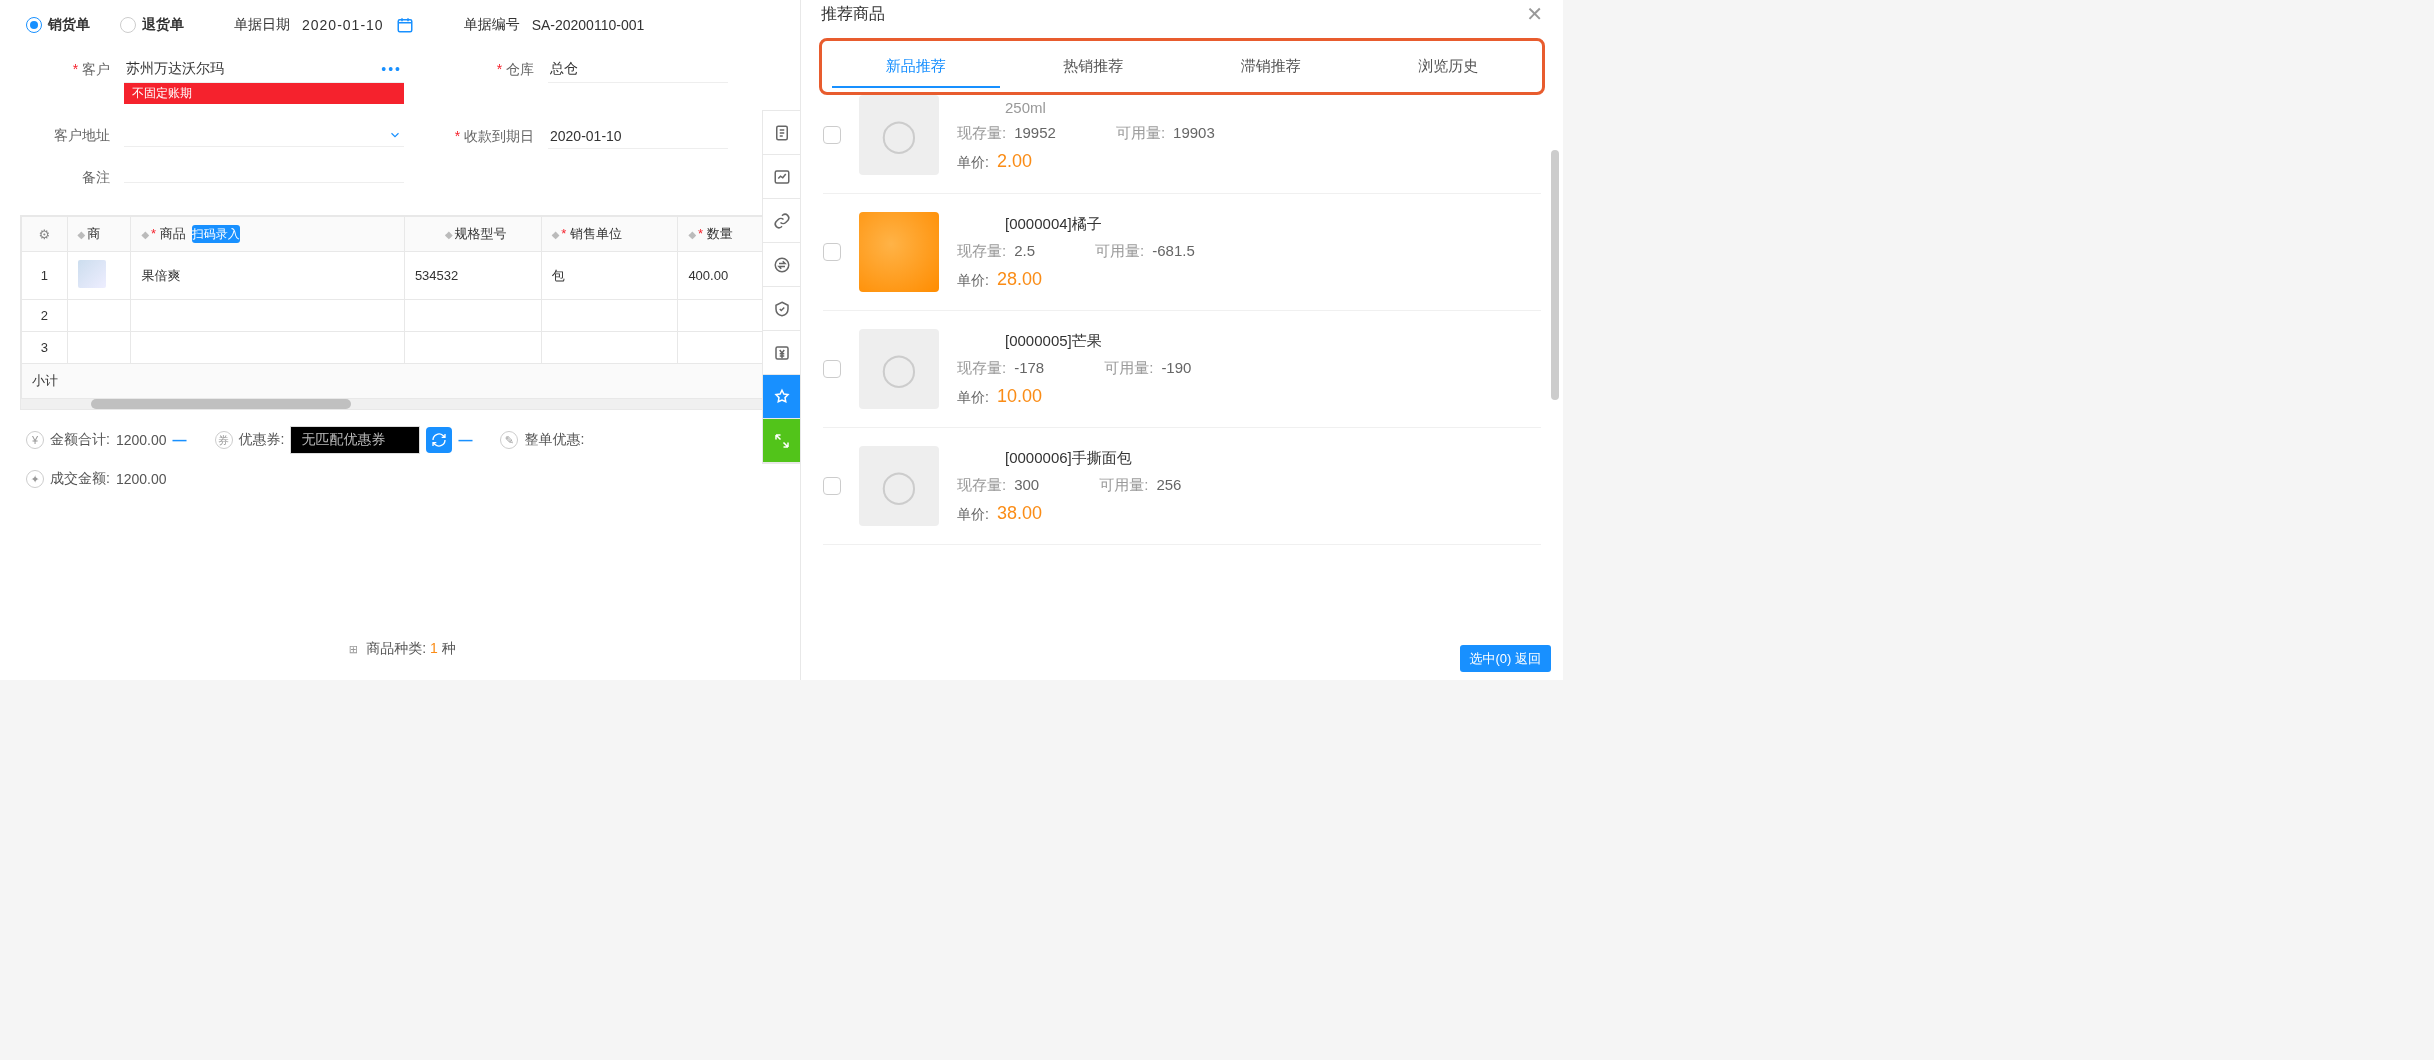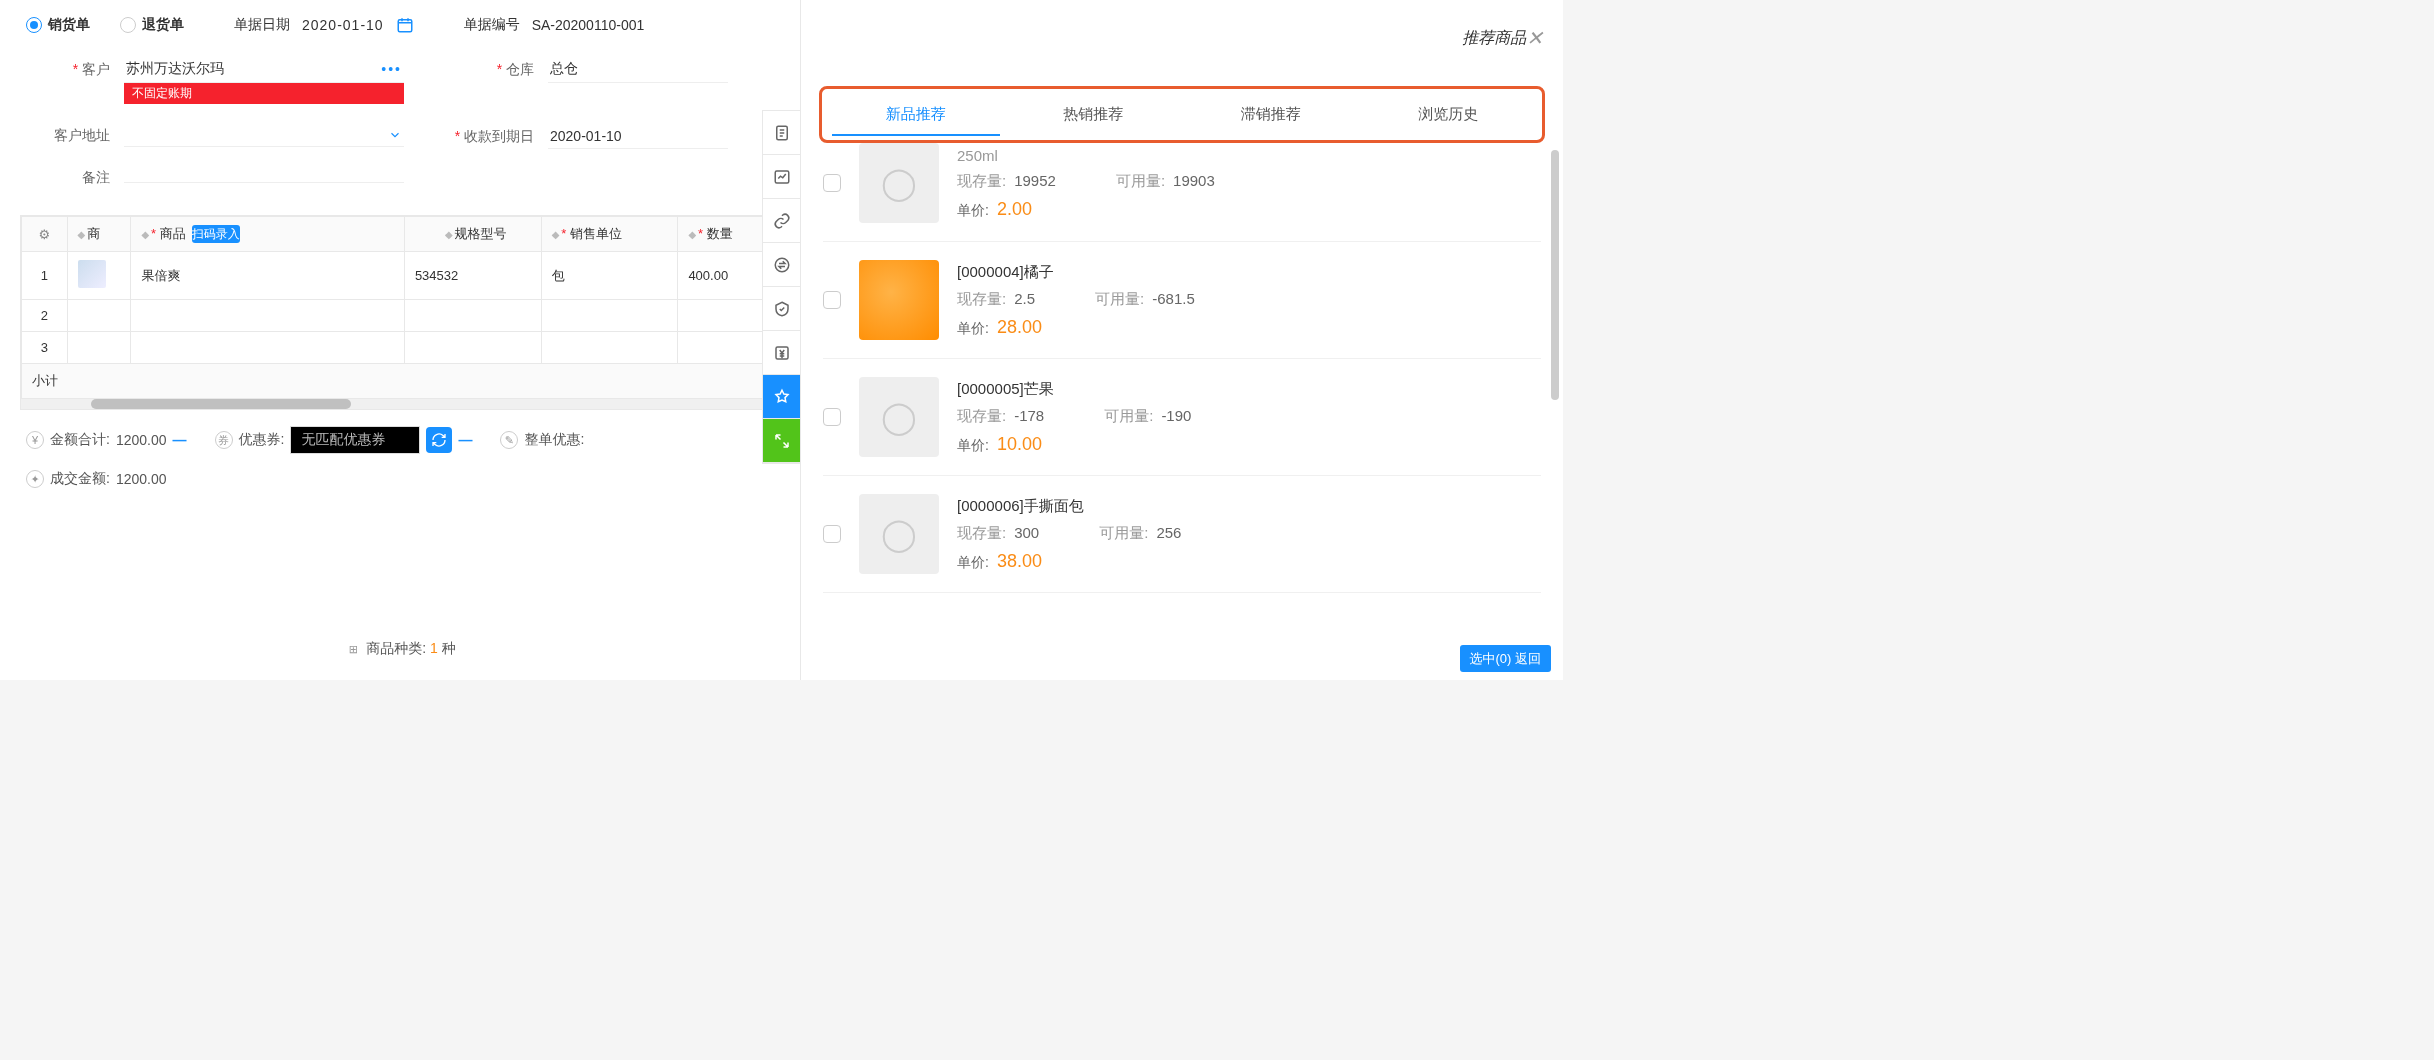--- a/index.html
+++ b/index.html
@@ -53,32 +53,32 @@
 .bottom-note { text-align: center; padding: 16px; color: #555; margin-top: auto; position: absolute; bottom: 6px; left: 0; right: 0; }
 .orange { color: #fa8c16; }
 
 
 .side-icons { position: absolute; right: 0; top: 110px; width: 38px; display: flex; flex-direction: column; border: 1px solid #e8e8e8; border-right: none; background: #fff; }
 .side-icons .sicon { height: 44px; display: flex; align-items: center; justify-content: center; border-bottom: 1px solid #e8e8e8; color: #666; cursor: pointer; }
 .side-icons .sicon.active { background: #1890ff; color: #fff; }
 .side-icons .sicon.green { background: #52c41a; color: #fff; }
 
 
-.rp-header { display: flex; justify-content: flex-end; align-items: center; padding: 26px 20px; font-size: 16px; font-style: italic; }
+.rp-header { display: flex; justify-content: space-between; align-items: center; padding: 2px 20px; font-size: 16px; }
 .close-x { font-size: 20px; color: #999; cursor: pointer; }
 .rp-tabs { display: flex; margin: 10px 18px 0 18px; border: 3px solid #e85c2e; border-radius: 8px; padding: 6px 10px; gap: 10px; }
 .rp-tab { flex: 1; text-align: center; padding: 10px 4px; cursor: pointer; color: #555; font-size: 15px; }
 .rp-tab.active { color: #1890ff; border-bottom: 2px solid #1890ff; margin-bottom: -2px; }
 .rp-list { flex: 1; overflow-y: auto; padding: 0 22px 10px 22px; }
 .rp-item { display: flex; align-items: center; gap: 18px; padding: 18px 0; border-bottom: 1px solid #f0f0f0; }
 .rp-check { width: 18px; height: 18px; border: 1px solid #ccc; border-radius: 4px; flex-shrink: 0; }
 .rp-img { width: 80px; height: 80px; background: #eee; border-radius: 4px; flex-shrink: 0; display: flex; align-items: center; justify-content: center; color: #ccc; font-size: 32px; }
 .rp-img.orange-fruit { background: radial-gradient(circle at 40% 40%, #ffb347, #ff8c00); }
 .rp-info { flex: 1; display: flex; flex-direction: column; gap: 8px; }
-.rp-name { color: #333; font-size: 15px; }
+.rp-name { color: #333; font-size: 15px; margin-left: 48px; }
 .rp-stats { display: flex; gap: 60px; color: #666; font-size: 15px; }
 .rp-stats .lbl { color: #999; margin-right: 8px; }
 .rp-price { color: #666; font-size: 14px; }
 .rp-price .pval { color: #fa8c16; font-size: 18px; font-weight: 500; margin-left: 8px; }
 .rp-scroll { position: absolute; right: 4px; top: 150px; width: 8px; height: 250px; background: #ccc; border-radius: 4px; }
 .rp-footer { position: absolute; right: 12px; bottom: 12px; }
 .rp-btn { background: #1890ff; color: #fff; padding: 6px 10px; border-radius: 3px; font-size: 13px; cursor: pointer; }
 svg { display: block; }
 </style>
 </head>

